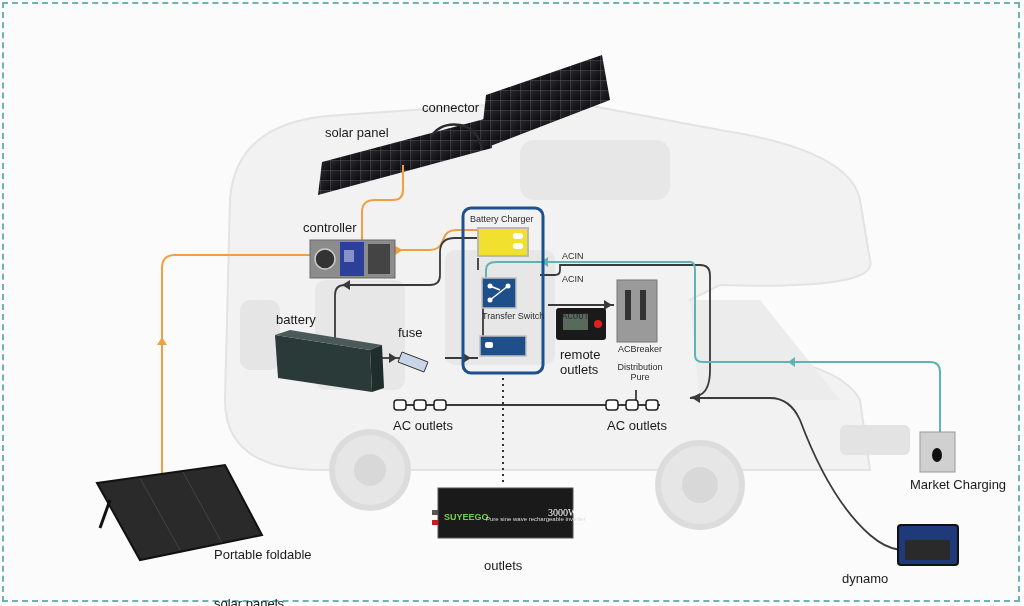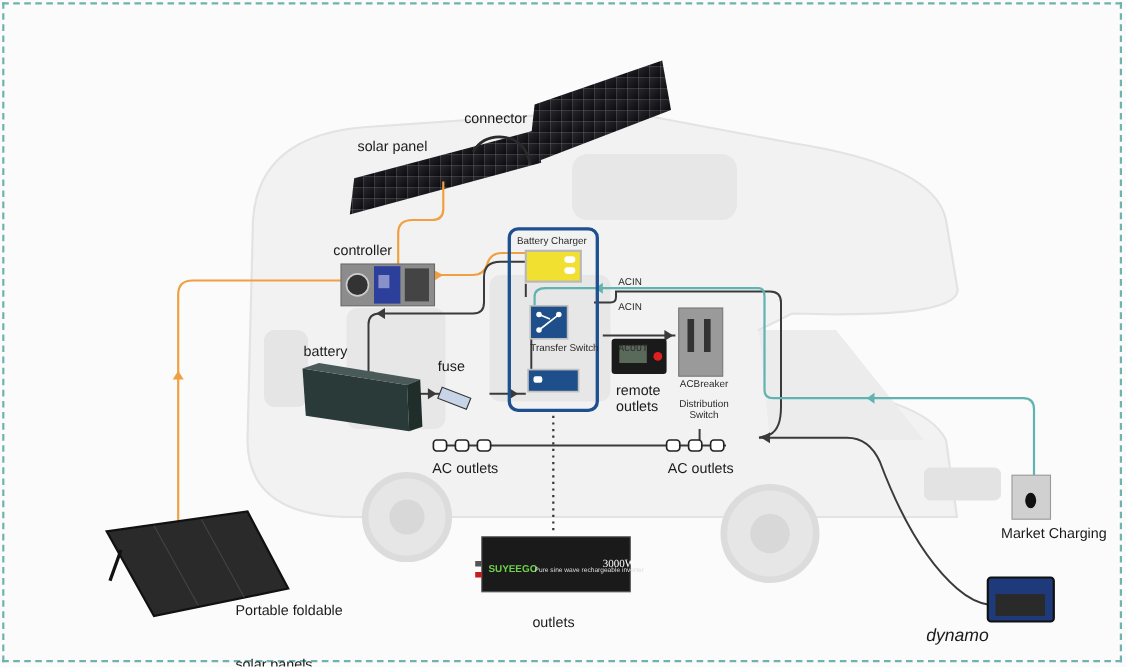--- a/index.html
+++ b/index.html
@@ -187,25 +187,25 @@
 <div class="label" style="left:398px;top:325px;">fuse</div>
 <div class="label small" style="left:470px;top:214px;">Battery Charger</div>
 <div class="label small" style="left:482px;top:311px;">Transfer Switch</div>
 <div class="label small" style="left:562px;top:251px;">ACIN</div>
 <div class="label small" style="left:562px;top:274px;">ACIN</div>
 <div class="label small" style="left:562px;top:312px;font-family:Liberation Mono, monospace;">ACOUT</div>
 <div class="label" style="left:560px;top:347px;">remote</div>
 <div class="label" style="left:560px;top:362px;">outlets</div>
 <div class="label small center" style="left:612px;top:344px;width:56px;">ACBreaker</div>
 <div class="label small center" style="left:612px;top:362px;width:56px;">Distribution</div>
-<div class="label small center" style="left:612px;top:372px;width:56px;">Switch</div>
+<div class="label small center" style="left:612px;top:372px;width:56px;">Pure</div>
 <div class="label" style="left:393px;top:418px;">AC outlets</div>
 <div class="label" style="left:607px;top:418px;">AC outlets</div>
 
 <div class="label" style="left:444px;top:510px;font-size:9px;font-weight:bold;color:#6fd24a;text-align:right;">SUYEEGO</div>
 <div class="label" style="left:486px;top:512px;font-size:6px;color:#ddd;">Pure sine wave rechargeable inverter</div>
 <div class="label" style="left:548px;top:505px;font-size:10px;color:#fff;font-family:'Liberation Serif',serif;">3000W</div>
 <div class="label" style="left:484px;top:558px;">outlets</div>
 
 <div class="label" style="left:214px;top:547px;text-align:center;">Portable foldable</div>
 <div class="label" style="left:214px;top:596px;">solar panels</div>
 <div class="label" style="left:910px;top:477px;">Market Charging</div>
-<div class="label" style="left:842px;top:571px;font-size:16px;font-style:italic;">dynamo</div>
+<div class="label" style="left:842px;top:571px;font-size:13px;">dynamo</div>
 
 </body></html>

